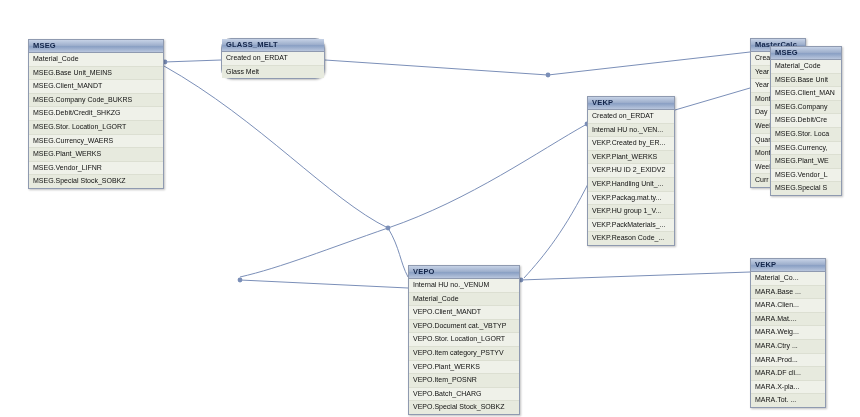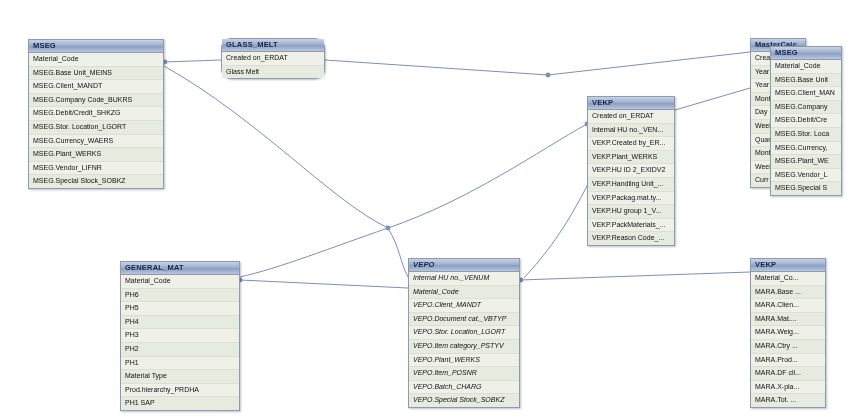--- a/index.html
+++ b/index.html
@@ -61,21 +61,21 @@
   }
   .row:last-child { border-bottom: none; }
 
   
   #node-mseg      { left: 28px;  top: 39px;  width: 136px; }
   #node-glass     { left: 221px; top: 38px;  width: 104px; border-radius: 10px; }
   #node-mastercalc{ left: 750px; top: 38px;  width: 56px;  }
   #node-mseg2     { left: 770px; top: 46px;  width: 72px;  }
   #node-vekp      { left: 587px; top: 96px;  width: 88px;  }
   #node-general   { left: 120px; top: 261px; width: 120px; }
-  #node-vepo      { left: 408px; top: 258px; width: 112px; font-style: italic; }
+  #node-vepo      { left: 408px; top: 265px; width: 112px; }
   #node-mara      { left: 750px; top: 258px; width: 76px;  }
 
   #node-mastercalc .row { background: #eff1e9; }
   #node-mastercalc .row:nth-child(even) { background: #e7eade; }
 </style>
 </head>
 <body>
 
 <div id="canvas">
 
@@ -176,35 +176,20 @@
       <div class="row">VEKP.Plant_WERKS</div>
       <div class="row">VEKP.HU ID 2_EXIDV2</div>
       <div class="row">VEKP.Handling Unit_...</div>
       <div class="row">VEKP.Packag.mat.ty...</div>
       <div class="row">VEKP.HU group 1_V...</div>
       <div class="row">VEKP.PackMaterials_...</div>
       <div class="row">VEKP.Reason Code_...</div>
     </div>
   </div>
 
-  <div class="node" id="node-general">
-    <div class="node-title">GENERAL_MAT</div>
-    <div class="node-rows">
-      <div class="row">Material_Code</div>
-      <div class="row">PH6</div>
-      <div class="row">PH5</div>
-      <div class="row">PH4</div>
-      <div class="row">PH3</div>
-      <div class="row">PH2</div>
-      <div class="row">PH1</div>
-      <div class="row">Material Type</div>
-      <div class="row">Prod.hierarchy_PRDHA</div>
-      <div class="row">PH1 SAP</div>
-    </div>
-  </div>
 
   <div class="node" id="node-vepo">
     <div class="node-title">VEPO</div>
     <div class="node-rows">
       <div class="row">Internal HU no._VENUM</div>
       <div class="row">Material_Code</div>
       <div class="row">VEPO.Client_MANDT</div>
       <div class="row">VEPO.Document cat._VBTYP</div>
       <div class="row">VEPO.Stor. Location_LGORT</div>
       <div class="row">VEPO.Item category_PSTYV</div>

